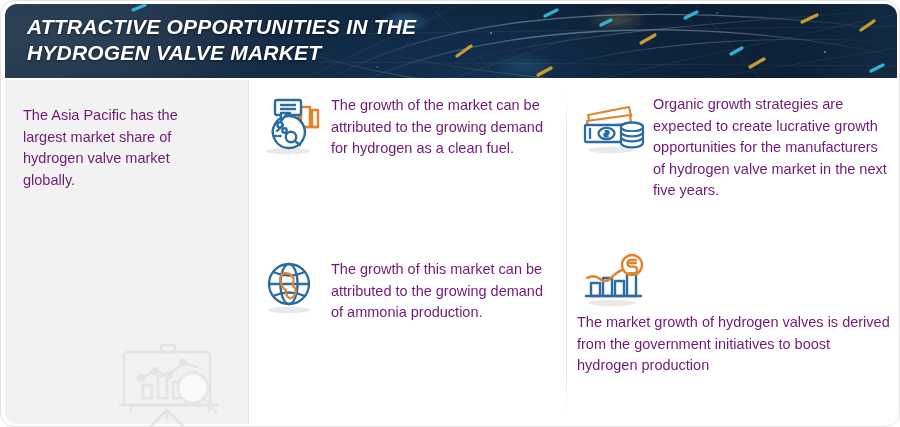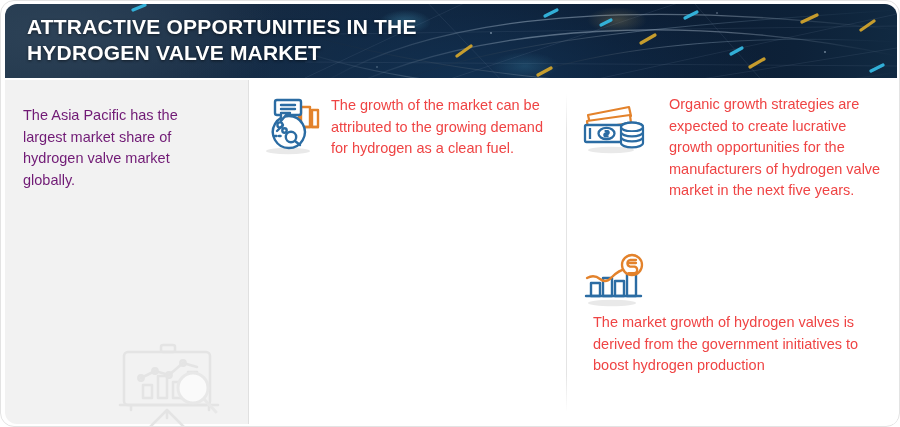--- a/index.html
+++ b/index.html
@@ -22,20 +22,21 @@
       radial-gradient(ellipse 420px 160px at 52% 110%, #123152 0%, rgba(18,49,82,0) 72%),
       linear-gradient(100deg,#22384c 0%,#1b3048 16%,#10243c 42%,#0b1b31 68%,#0d2138 88%,#112a42 100%);
   }
   .hdr-svg{position:absolute;left:0;top:0;width:892px;height:74px;}
   .header-title{
     position:absolute;left:22px;top:10px;width:480px;
     color:#ffffff;font-size:21px;line-height:26px;font-weight:700;
     letter-spacing:.2px;text-transform:uppercase;
     text-shadow:0 1px 3px rgba(0,0,0,.55);
     white-space:pre-line;
+    font-style:italic;
   }
 
   
   .left-panel{
     position:absolute;left:4px;top:79px;width:243px;height:344px;
     background:#f2f2f2;border-right:1px solid #e0e0e0;
     border-radius:0 0 0 12px;
   }
   .left-text{
     position:absolute;left:18px;top:25px;width:195px;
@@ -53,24 +54,24 @@
     background:linear-gradient(180deg,rgba(220,220,220,0) 0%,#e4e4e4 12%,#e4e4e4 88%,rgba(220,220,220,0) 100%);
   }
   .cell{position:absolute;display:flex;align-items:flex-start;}
   .cell-tl{left:6px;  top:14px;  width:300px;}
   .cell-tr{left:328px;top:14px;  width:314px;}
   .cell-bl{left:6px;  top:178px; width:300px;}
   .cell-br{left:328px;top:170px; width:314px;flex-direction:column;}
 
   .cell-icon{flex:0 0 auto;width:72px;height:62px;margin-right:4px;}
   .cell-text{
-    flex:1 1 auto;font-size:14.5px;line-height:21.5px;color:#ef4444;
+    flex:1 1 auto;font-size:14.5px;line-height:21.5px;color:#701a75;
     padding-top:1px;
   }
-  .cell-tr .cell-text, .cell-br .cell-text{padding-top:0;margin-left:16px;}
+  .cell-tr .cell-text, .cell-br .cell-text{padding-top:0;}
 </style>
 </head>
 <body>
 
 <div class="infographic">
 
   <div class="header">
     <svg class="hdr-svg" viewBox="0 0 892 74" preserveAspectRatio="none">
       <defs>
         <linearGradient id="arcFade" x1="0" y1="0" x2="1" y2="0">
@@ -232,20 +233,34 @@
 
         <g fill="#ffffff" stroke="#2b6ca3" stroke-width="2.2" stroke-linejoin="round">
           <path d="M44,33 a11,4.4 0 0 1 22,0 v16 a11,4.4 0 0 1 -22,0 Z"></path>
           <ellipse cx="55" cy="33" rx="11" ry="4.4"></ellipse>
           <path d="M44,38 a11,4.4 0 0 0 22,0 M44,43 a11,4.4 0 0 0 22,0"></path>
         </g>
       </svg>
       <div class="cell-text">Organic growth strategies are expected to create lucrative growth opportunities for the manufacturers of hydrogen valve market in the next five years.</div>
     </div>
 
+    <div class="cell cell-bl">
+      <svg class="cell-icon" viewBox="0 0 72 62">
+        <ellipse cx="34" cy="52" rx="21" ry="3.2" fill="#e9e9e9"></ellipse>
+        <g fill="none" stroke="#2b6ca3" stroke-width="2.3" stroke-linecap="round" stroke-linejoin="round">
+          <circle cx="34" cy="26" r="20" fill="#ffffff"></circle>
+          <ellipse cx="34" cy="26" rx="8.6" ry="20"></ellipse>
+          <path d="M14,26 h40"></path>
+          <path d="M18,14 q16,7 32,0 M18,38 q16,-7 32,0"></path>
+        </g>
+
+        <path d="M27,16 q5,-2 9,1 q4,3 2,7 q-1,4 2,6 q2,4 -1,8 q-3,4 -6,1 q-3,-3 -2,-7 q-4,-2 -5,-7 q-2,-5 1,-9 Z" fill="none" stroke="#e3822b" stroke-width="2.2" stroke-linejoin="round"></path>
+      </svg>
+      <div class="cell-text">The growth of this market can be attributed to the growing demand of ammonia production.</div>
+    </div>
 
     <div class="cell cell-br">
       <svg class="cell-icon" viewBox="0 0 72 62">
         <ellipse cx="35" cy="53" rx="24" ry="3.3" fill="#e9e9e9"></ellipse>
 
         <g fill="#ffffff" stroke="#2b6ca3" stroke-width="2.4" stroke-linejoin="round">
           <rect x="14" y="33" width="9" height="13"></rect>
           <rect x="26" y="28" width="9" height="18"></rect>
           <rect x="38" y="31" width="9" height="15"></rect>
           <rect x="50" y="22" width="9" height="24"></rect>

